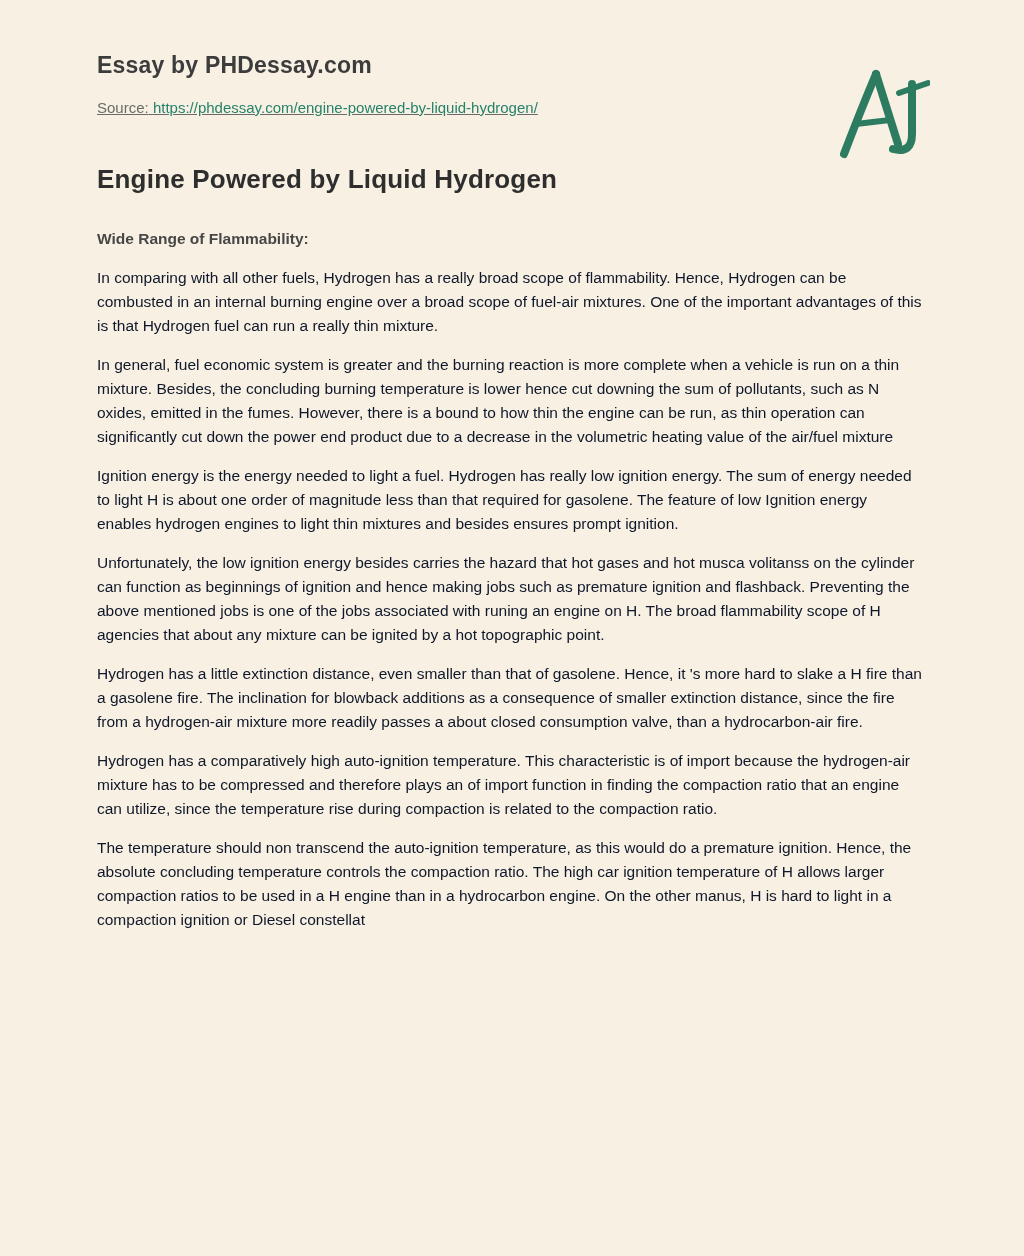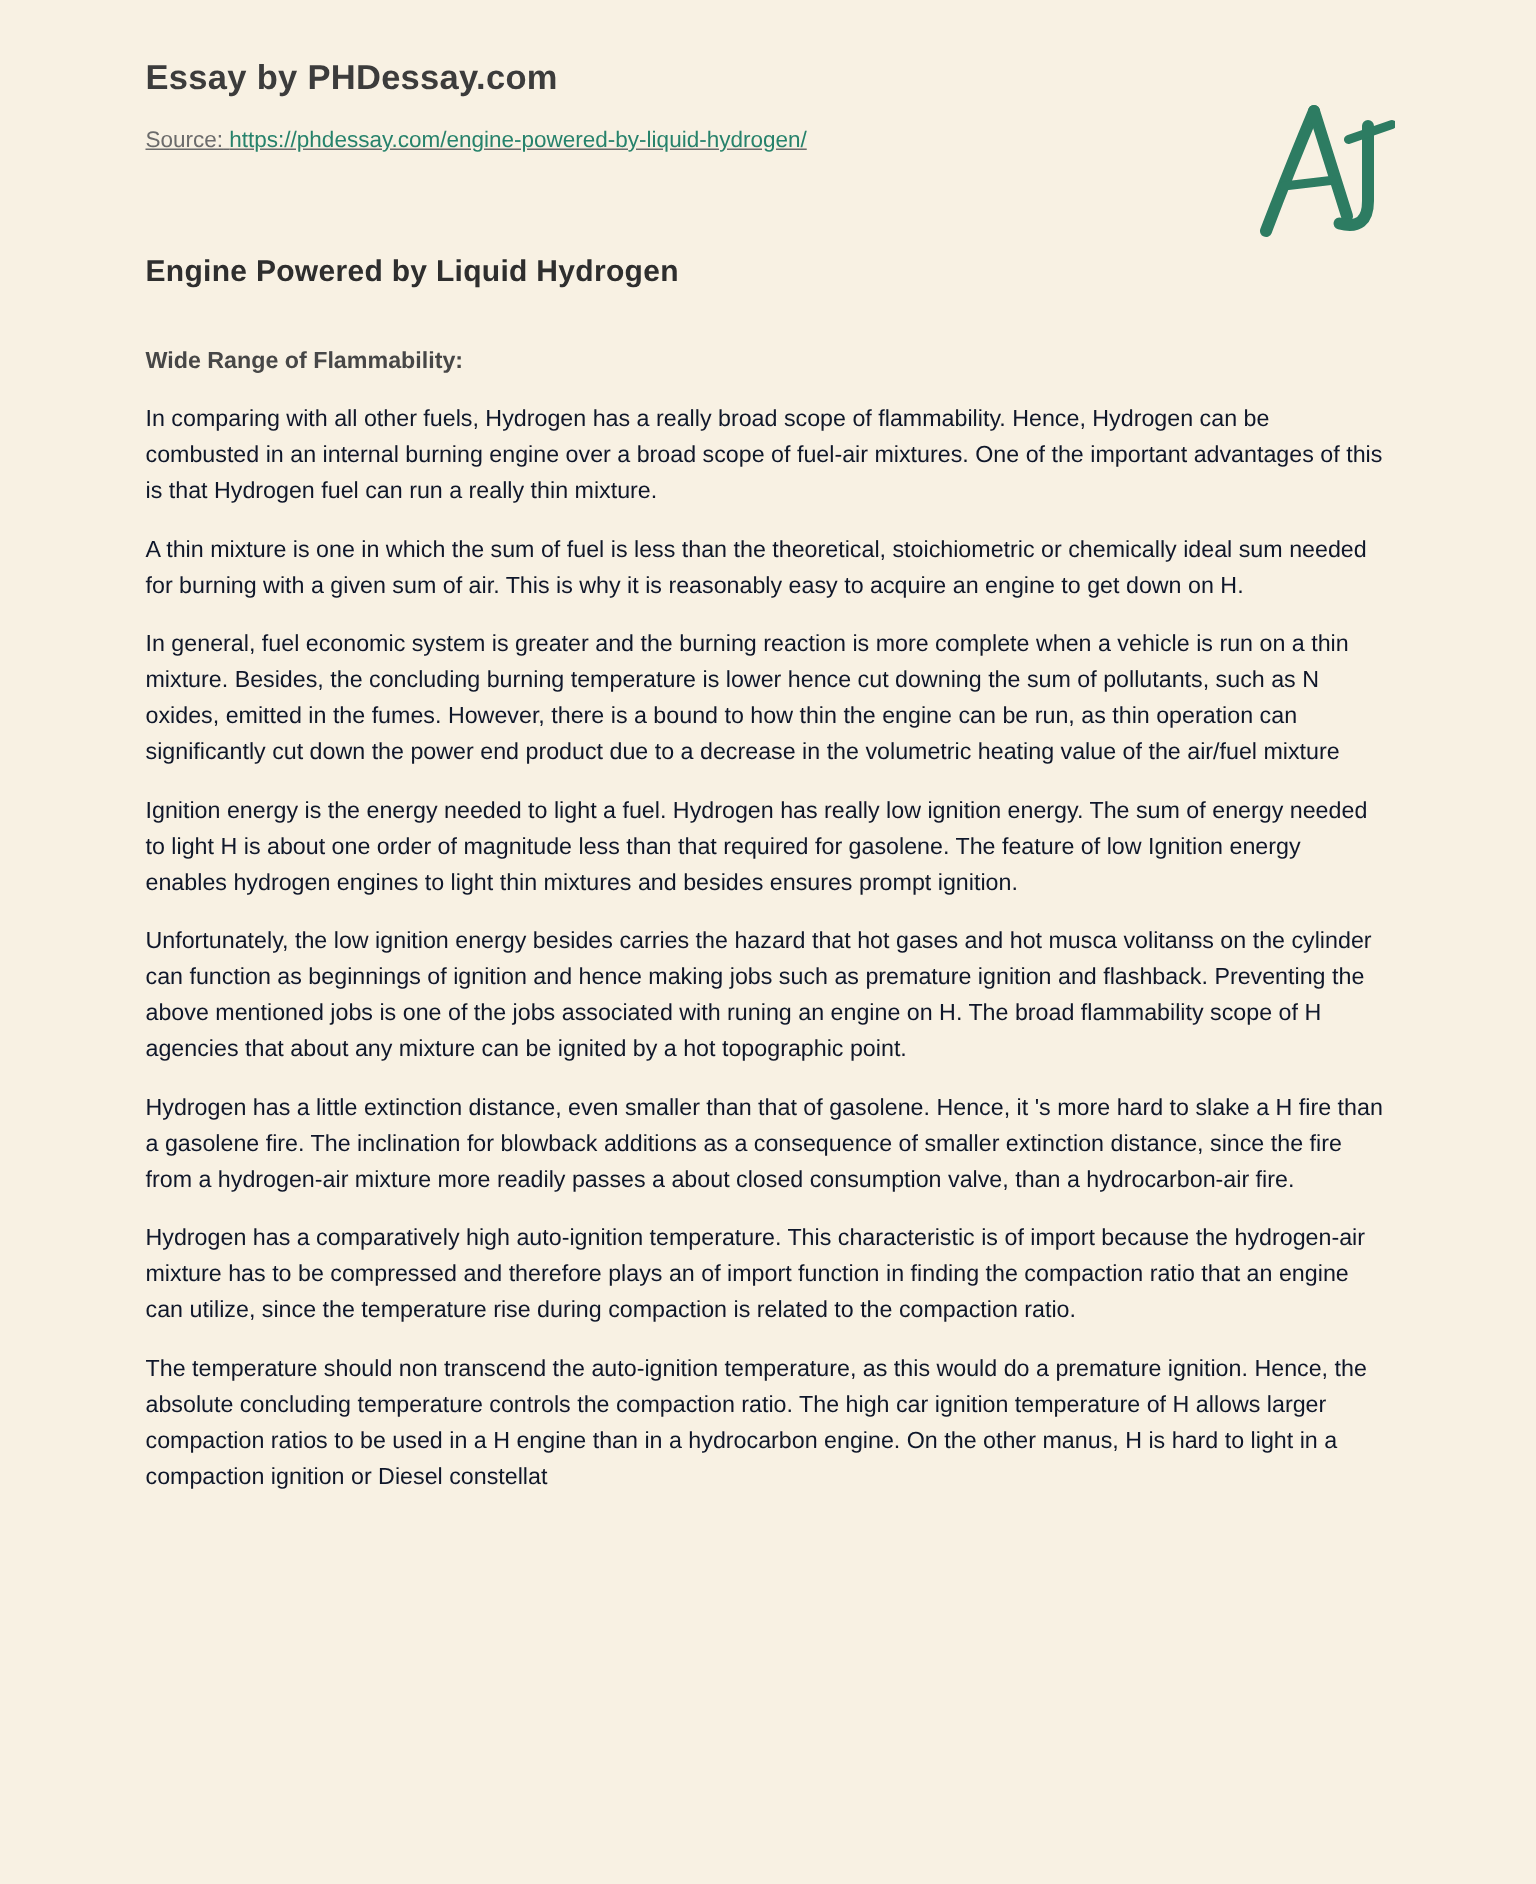--- a/index.html
+++ b/index.html
@@ -8,21 +8,21 @@
     background: #efe9dc;
     font-family: "Liberation Sans", sans-serif;
   }
   .page {
     position: relative;
     width: 1024px;
     height: 1256px;
     margin: 0 auto;
     background: #f8f1e3;
     overflow: hidden;
-    padding: 37px 100px 0 97px;
+    padding: 51px 100px 0 97px;
   }
   .site-title {
     font-size: 23px;
     font-weight: 700;
     color: #3c3c3c;
     letter-spacing: 0.2px;
     line-height: 28px;
   }
   .source-line {
     margin-top: 18px;
@@ -37,22 +37,22 @@
     cursor: pointer;
   }
   .logo {
     position: absolute;
     top: 62px;
     right: 94px;
     width: 94px;
     height: 100px;
   }
   .doc-title {
-    margin-top: 56px;
-    font-size: 20px;
+    margin-top: 40px;
+    font-size: 26px;
     line-height: 40px;
     font-weight: 700;
     color: #2e2e2e;
     letter-spacing: 0.2px;
   }
   .doc-body {
     margin-top: 28px;
     max-width: 828px;
   }
   .para, .section-heading {
@@ -86,21 +86,20 @@
       <path d="M76 22 L76 72 Q76 92 57 87"></path>
       <path d="M63 31 L92 21" stroke-width="6"></path>
     </svg>
   </div>
 
   <h1 class="doc-title">Engine Powered by Liquid Hydrogen</h1>
 
   <div class="doc-body">
     <p class="section-heading">Wide Range of Flammability:</p>
     <p class="para">In comparing with all other fuels, Hydrogen has a really broad scope of flammability. Hence, Hydrogen can be combusted in an internal burning engine over a broad scope of fuel-air mixtures. One of the important advantages of this is that Hydrogen fuel can run a really thin mixture.</p>
-    <p class="para">A thin mixture is one in which the sum of fuel is less than the theoretical, stoichiometric or chemically ideal sum needed for burning with a given sum of air. This is why it is reasonably easy to acquire an engine to get down on H.</p>
     <p class="para">In general, fuel economic system is greater and the burning reaction is more complete when a vehicle is run on a thin mixture. Besides, the concluding burning temperature is lower hence cut downing the sum of pollutants, such as N oxides, emitted in the fumes. However, there is a bound to how thin the engine can be run, as thin operation can significantly cut down the power end product due to a decrease in the volumetric heating value of the air/fuel mixture</p>
     <p class="para">Ignition energy is the energy needed to light a fuel. Hydrogen has really low ignition energy. The sum of energy needed to light H is about one order of magnitude less than that required for gasolene. The feature of low Ignition energy enables hydrogen engines to light thin mixtures and besides ensures prompt ignition.</p>
     <p class="para">Unfortunately, the low ignition energy besides carries the hazard that hot gases and hot musca volitanss on the cylinder can function as beginnings of ignition and hence making jobs such as premature ignition and flashback. Preventing the above mentioned jobs is one of the jobs associated with runing an engine on H. The broad flammability scope of H agencies that about any mixture can be ignited by a hot topographic point.</p>
     <p class="para">Hydrogen has a little extinction distance, even smaller than that of gasolene. Hence, it 's more hard to slake a H fire than a gasolene fire. The inclination for blowback additions as a consequence of smaller extinction distance, since the fire from a hydrogen-air mixture more readily passes a about closed consumption valve, than a hydrocarbon-air fire.</p>
     <p class="para">Hydrogen has a comparatively high auto-ignition temperature. This characteristic is of import because the hydrogen-air mixture has to be compressed and therefore plays an of import function in finding the compaction ratio that an engine can utilize, since the temperature rise during compaction is related to the compaction ratio.</p>
     <p class="para">The temperature should non transcend the auto-ignition temperature, as this would do a premature ignition. Hence, the absolute concluding temperature controls the compaction ratio. The high car ignition temperature of H allows larger compaction ratios to be used in a H engine than in a hydrocarbon engine. On the other manus, H is hard to light in a compaction ignition or Diesel constellat</p>
   </div>
 
 </div>
 

